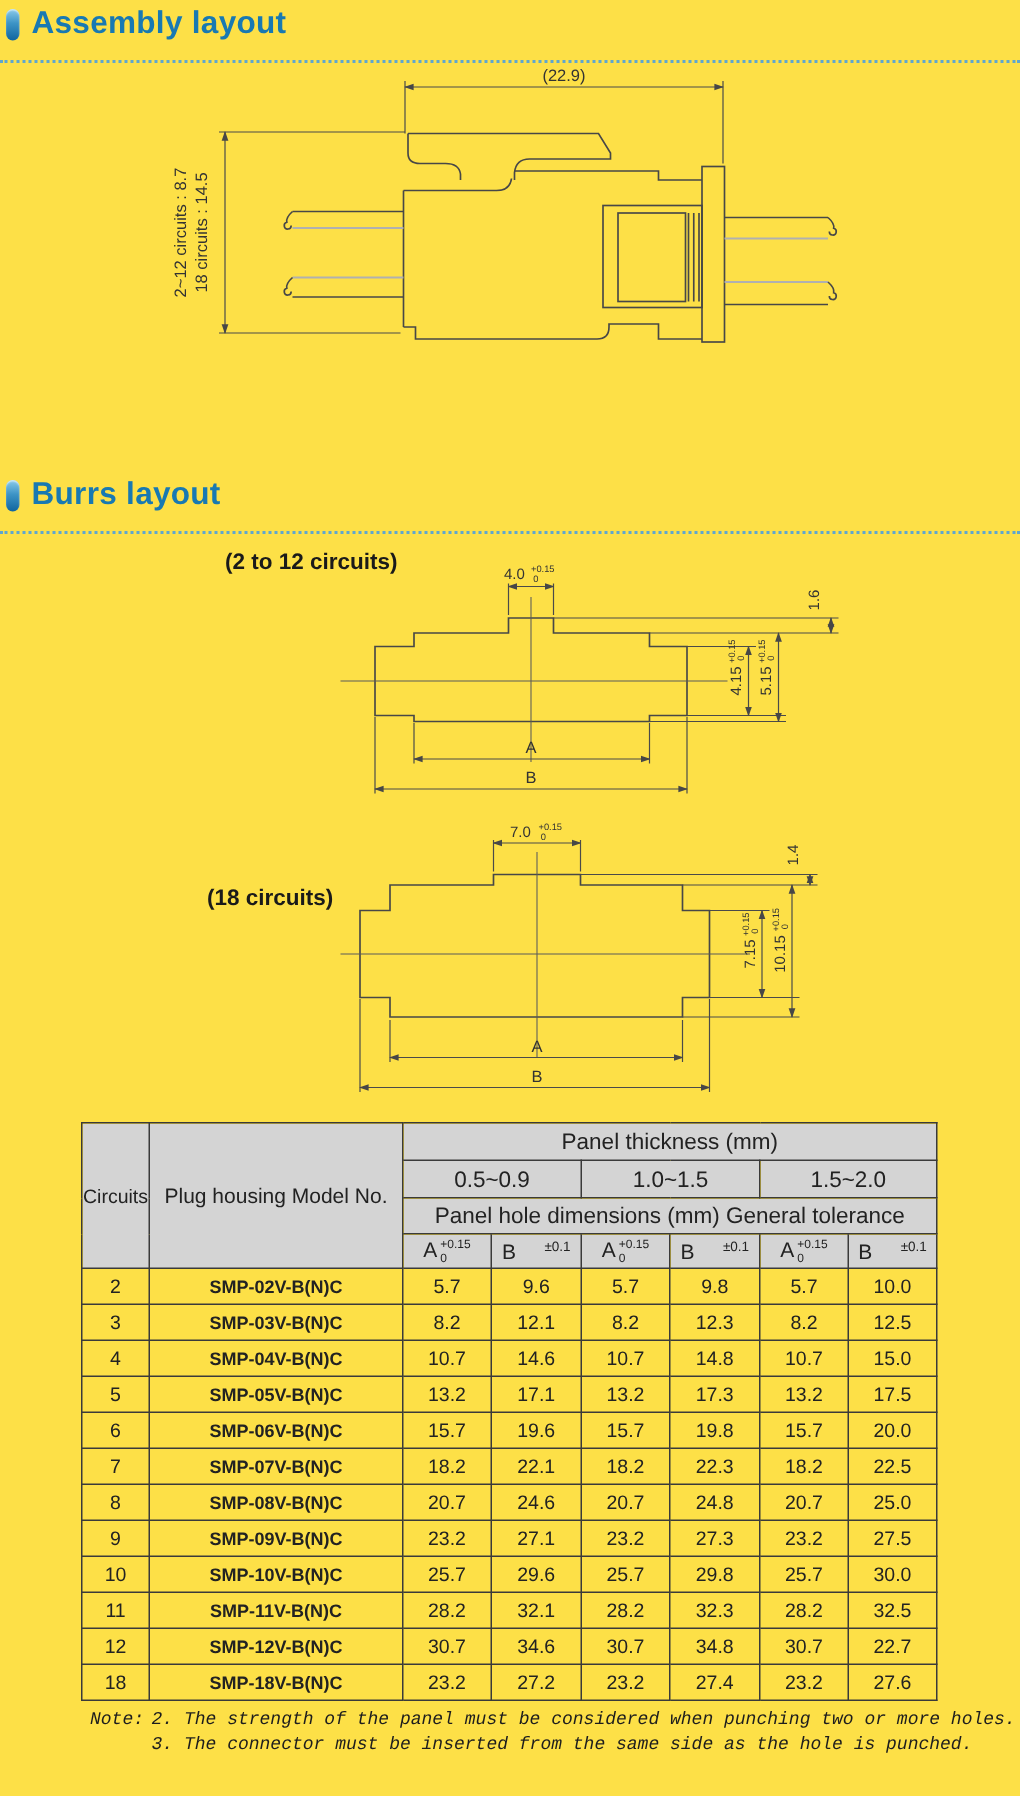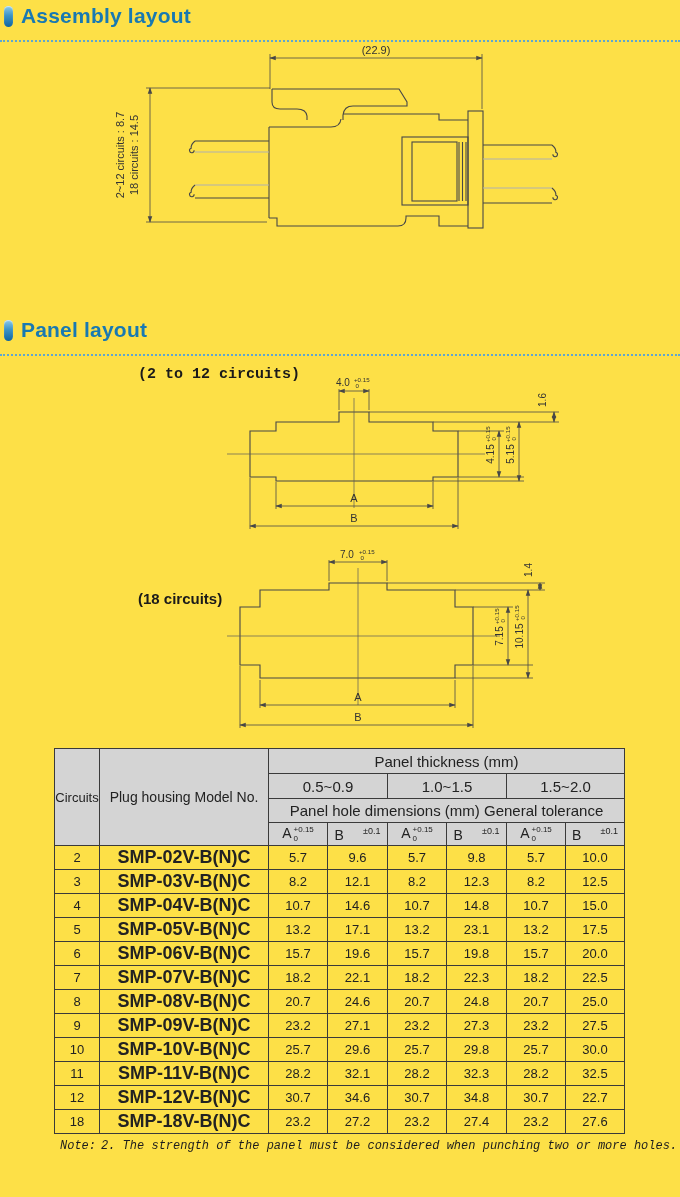--- a/index.html
+++ b/index.html
@@ -29,21 +29,21 @@
              padding:0;overflow:hidden;white-space:nowrap;}
   table.spec th{background:#d4d4d4;font-weight:normal;}
   .h-big{font-size:15px;height:24px;}
   .h-circ{font-size:13px;}
   .h-model{font-size:14px;}
   .h-ab{height:22px;font-size:14px;}
   .stack{display:inline-flex;flex-direction:column;font-size:8px;line-height:1.15;
          vertical-align:middle;margin-left:2px;text-align:left;}
   .bsup{font-size:9px;vertical-align:super;margin-left:19px;}
   td.circ{font-size:13px;height:23px;}
-  td.model{font-size:18px;font-weight:bold;margin-top:12px;}
+  td.model{font-size:12px;font-weight:bold;margin-top:12px;}
   td.val{font-size:13px;}
   
   .notes{position:absolute;left:60px;top:1138px;display:flex;font-style:italic;
          font-size:12px;color:#1d1d1d;line-height:1.45;font-family:Liberation Mono, monospace;}
   .note-prefix{margin-right:5px;}
 </style>
 </head>
 <body>
 
 <div class="page">
@@ -102,25 +102,25 @@
       <line class="gray" x1="383" y1="114" x2="452" y2="114"></line>
       <path class="ln" d="M452,100 q4.5,4 3.8,7.2 a2.3,2.3 0 1 1 -2.9,2.1"></path>
       <line class="gray" x1="383" y1="143" x2="452" y2="143"></line>
       <line class="ln" x1="383" y1="158" x2="452" y2="158"></line>
       <path class="ln" d="M452,143 q4.5,4 3.8,7.2 a2.3,2.3 0 1 1 -2.9,2.1"></path>
     </g>
   </svg>
 
   <div class="sec-head" style="top:318px;">
     <span class="bullet"></span>
-    <span class="sec-title">Panel layout</span>
+    <span class="sec-title">Burrs layout</span>
   </div>
   <div class="dotline" style="top:354px;"></div>
 
-  <div class="fig-label" style="left:138px;top:366px;font-family:Liberation Mono, monospace;">(2 to 12 circuits)</div>
+  <div class="fig-label" style="left:150px;top:366px;">(2 to 12 circuits)</div>
   <svg style="left:215px;top:372px;" width="350" height="170" viewBox="0 0 350 170">
     <defs>
       <marker id="arrB" viewBox="0 0 10 10" refX="9" refY="5" markerWidth="8" markerHeight="8" orient="auto-start-reverse">
         <path d="M0,1.5 L10,5 L0,8.5 Z" fill="#474747"></path>
       </marker>
     </defs>
 
     <path class="ln" d="M124,40 H154 V50 H218 V59 H243 V105 H218 V109 H61 V105 H35 V59 H61 V50 H124 Z"></path>
 
     <line class="thin" x1="139" y1="26" x2="139" y2="136"></line>
@@ -298,21 +298,21 @@
           <td class="val">14.8</td>
           <td class="val">10.7</td>
           <td class="val">15.0</td>
         </tr>
         <tr>
           <td class="circ">5</td>
           <td class="model">SMP-05V-B(N)C</td>
           <td class="val">13.2</td>
           <td class="val">17.1</td>
           <td class="val">13.2</td>
-          <td class="val">23.1</td>
+          <td class="val">17.3</td>
           <td class="val">13.2</td>
           <td class="val">17.5</td>
         </tr>
         <tr>
           <td class="circ">6</td>
           <td class="model">SMP-06V-B(N)C</td>
           <td class="val">15.7</td>
           <td class="val">19.6</td>
           <td class="val">15.7</td>
           <td class="val">19.8</td>
@@ -389,16 +389,17 @@
           <td class="val">23.2</td>
           <td class="val">27.6</td>
         </tr>
       </tbody>
   </table>
 
   <div class="notes">
     <span class="note-prefix">Note:</span>
     <div class="note-items">
       <div>2. The strength of the panel must be considered when punching two or more holes.</div>
+      <div>3. The connector must be inserted from the same side as the hole is punched.</div>
     </div>
   </div>
 
 </div>
 
 </body></html>

